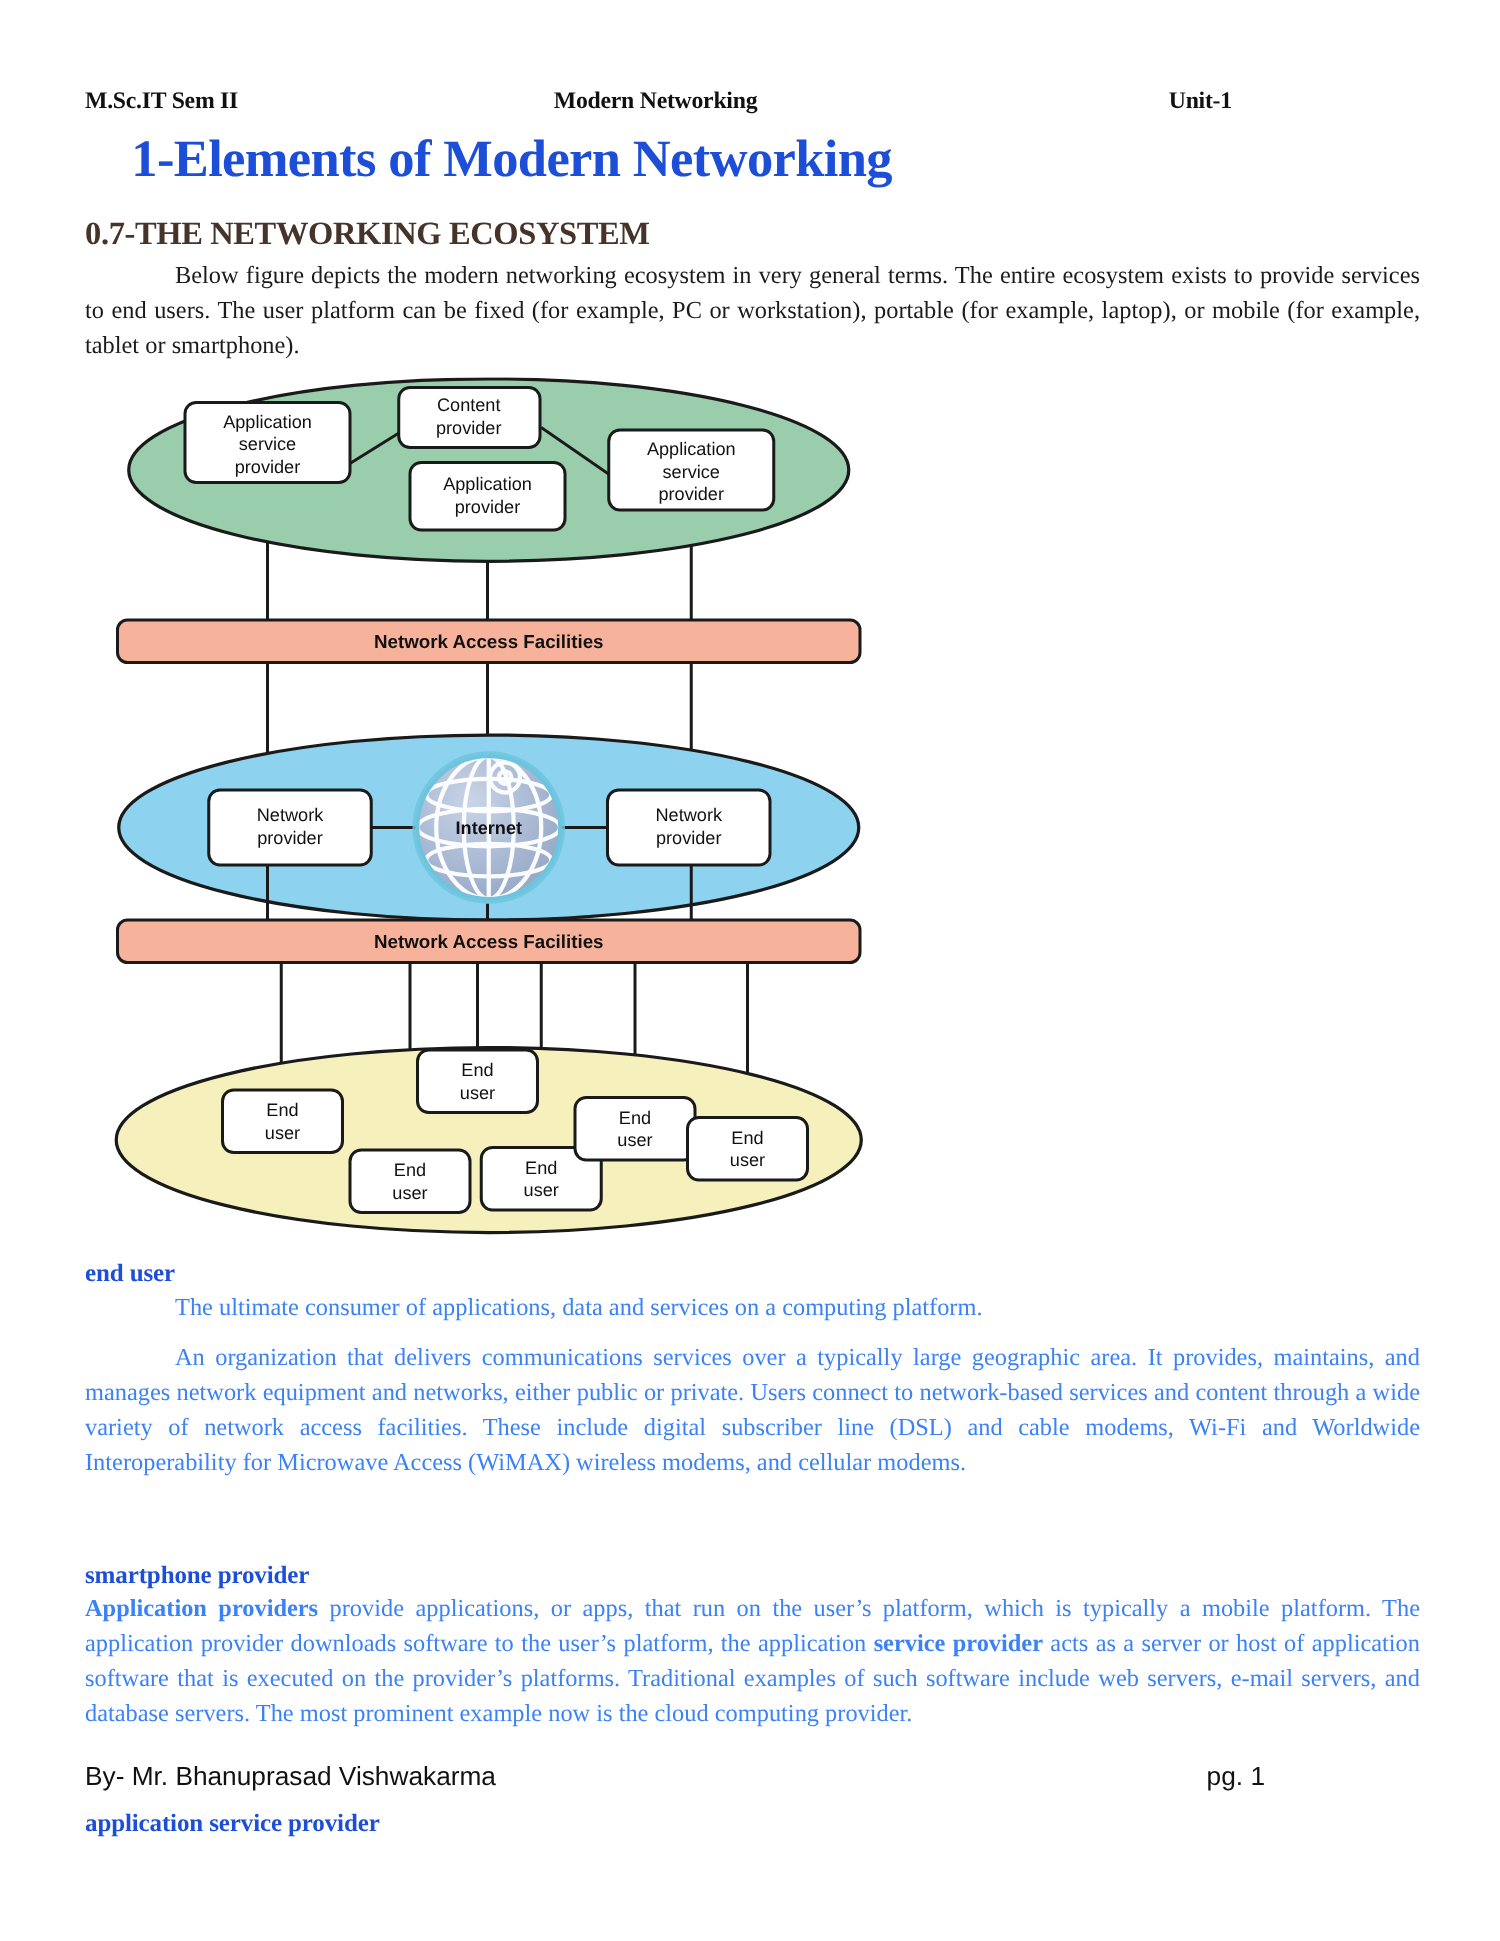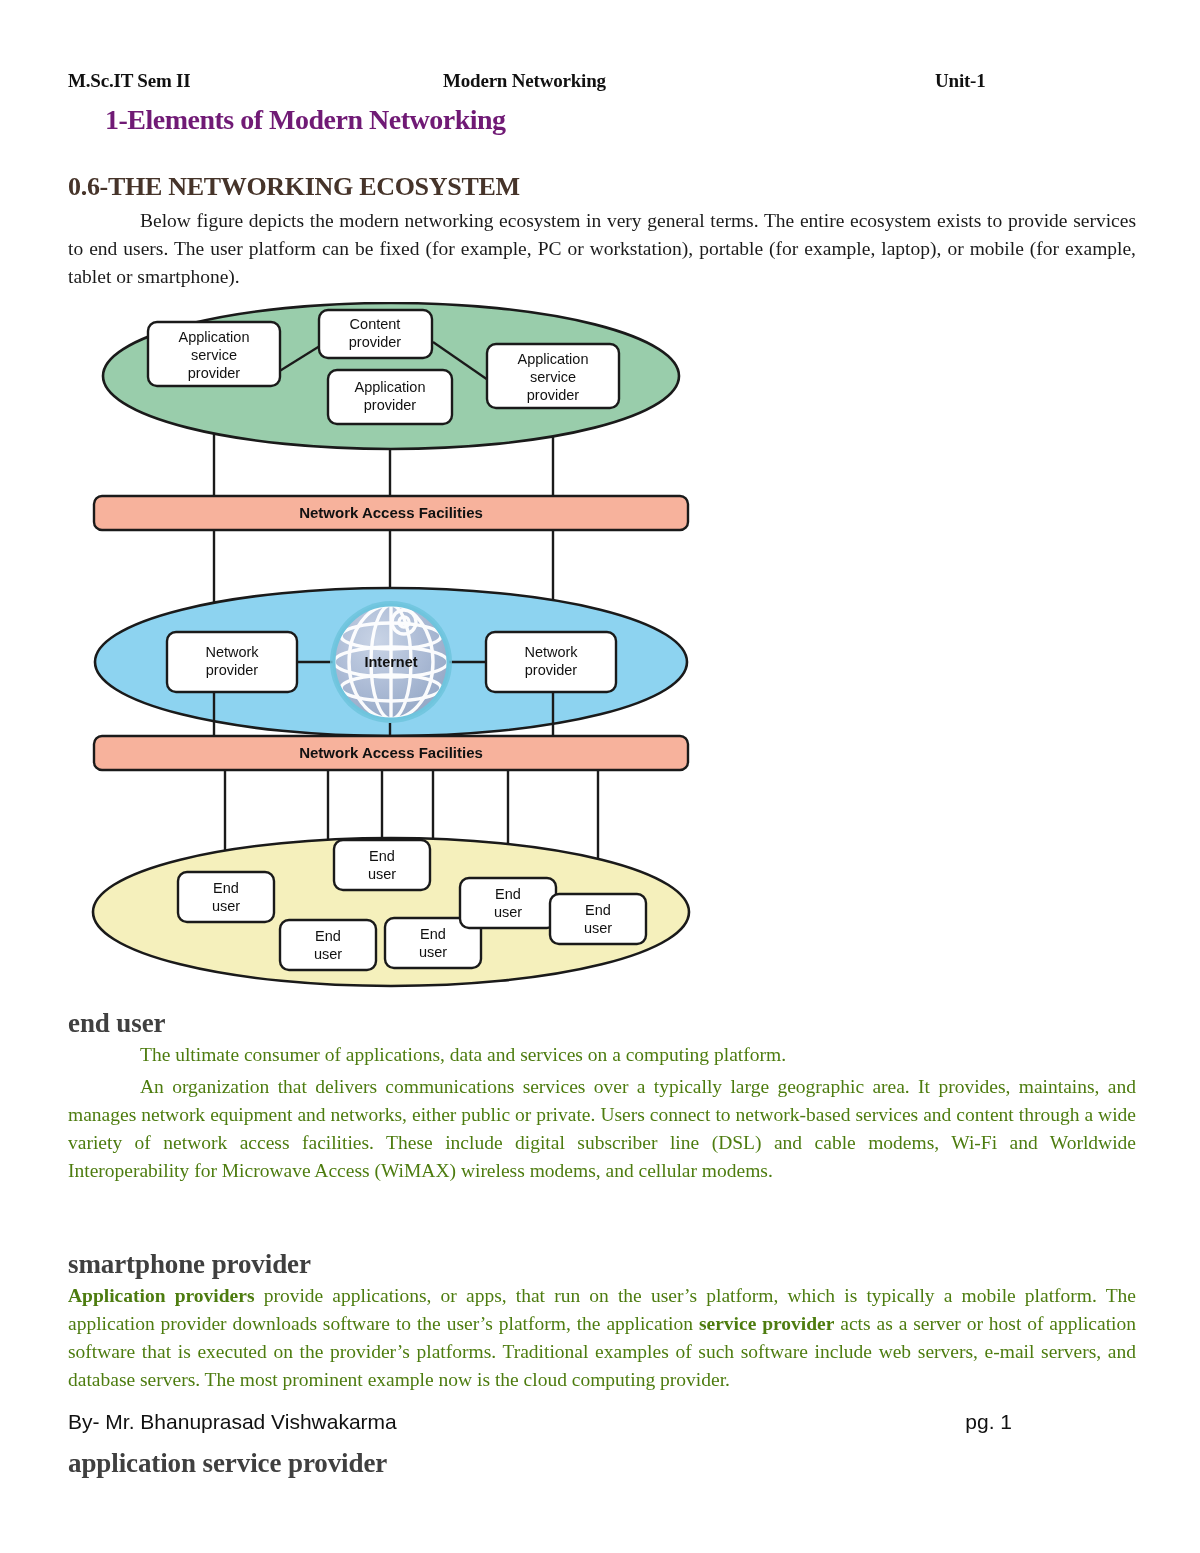--- a/index.html
+++ b/index.html
@@ -41,23 +41,23 @@
   .doc-header .hdr-center { width: 400px; text-align: left; margin-left: 15px; }
   .doc-header .hdr-right  { flex: 1; text-align: left; padding-left: 92px; }
 
   
   .chapter-title {
     position: absolute;
     left: 105px;
     top: 104px;
     font-family: "Liberation Serif", serif;
     font-weight: bold;
-    font-size: 28px;
+    font-size: 42px;
     letter-spacing: -0.5px;
-    color: #701a75;
+    color: #1d4ed8;
   }
 
   
   .section-heading {
     position: absolute;
     left: 68px;
     top: 172px;
     font-family: "Liberation Serif", serif;
     font-weight: bold;
     font-size: 26px;
@@ -86,29 +86,29 @@
     width: 630px;
     height: 690px;
   }
   .figure svg { display: block; }
 
   
   .glossary { position: absolute; left: 68px; width: 1068px; }
   .term {
     font-family: "Liberation Serif", serif;
     font-weight: bold;
-    font-size: 27px;
-    color: #404040;
+    font-size: 20px;
+    color: #1d4ed8;
     letter-spacing: -0.1px;
   }
   .def {
     font-size: 19.5px;
     line-height: 28px;
     text-align: justify;
-    color: #4d7c0f;
+    color: #3b82f6;
   }
   .def.indented { text-indent: 72px; }
 
   #gloss-end-user    { top: 1008px; }
   #gloss-network     { top: 1073px; }
   #gloss-app-prov    { top: 1249px; }
   #gloss-app-service { top: 1410px; margin-top: 38px; }
 
   .term-spacing { margin-bottom: 2px; }
 
@@ -156,21 +156,21 @@
 <div class="page">
 
   <div class="doc-header">
     <span class="hdr-left">M.Sc.IT Sem II</span>
     <span class="hdr-center">Modern Networking</span>
     <span class="hdr-right">Unit-1</span>
   </div>
 
   <div class="chapter-title">1-Elements of Modern Networking</div>
 
-  <div class="section-heading">0.6-THE NETWORKING ECOSYSTEM</div>
+  <div class="section-heading">0.7-THE NETWORKING ECOSYSTEM</div>
 
   <div class="intro-para">Below figure depicts the modern networking ecosystem in very general terms. The entire ecosystem exists to provide services to end users. The user platform can be fixed (for example, PC or workstation), portable (for example, laptop), or mobile (for example, tablet or smartphone).</div>
 
   <div class="figure">
     <svg width="630" height="690" viewBox="0 0 630 690" xmlns="http://www.w3.org/2000/svg">
       <defs>
         <radialGradient id="globeGrad" cx="38%" cy="32%" r="72%">
           <stop offset="0%" stop-color="#c9d4e6"></stop>
           <stop offset="55%" stop-color="#adbcd6"></stop>
           <stop offset="100%" stop-color="#95a8c6"></stop>

